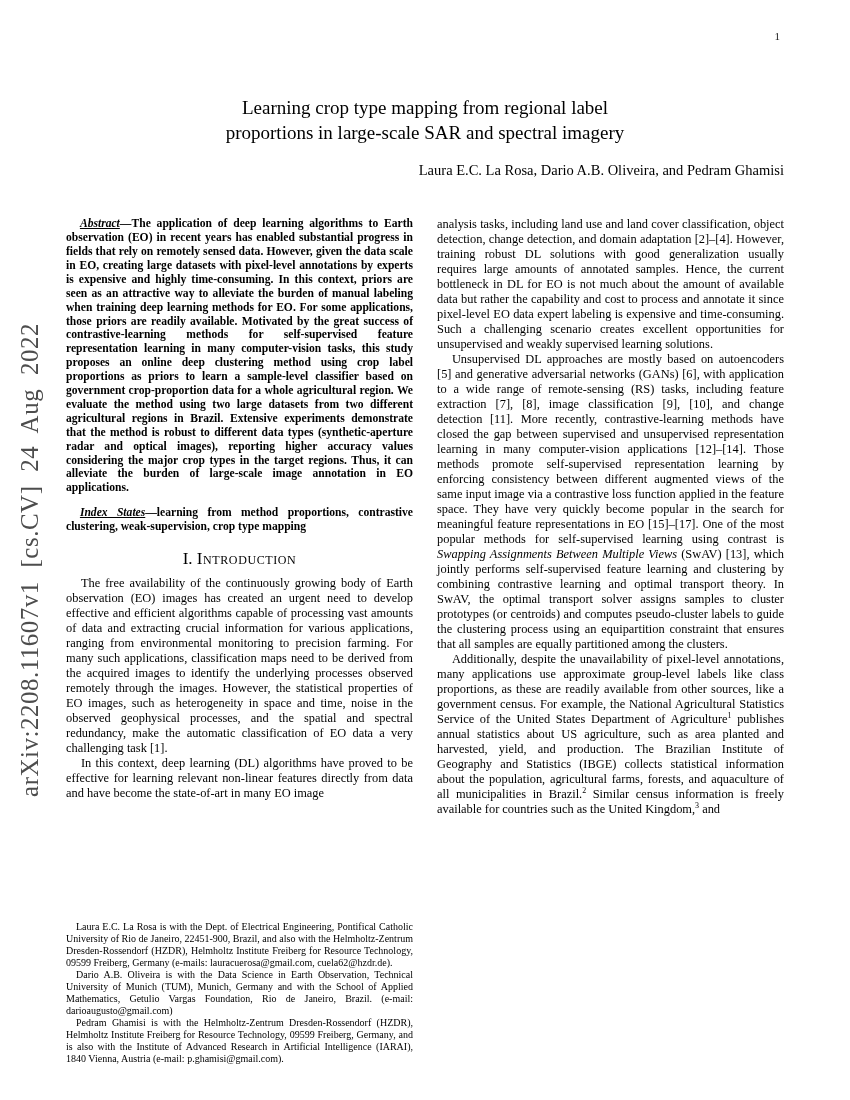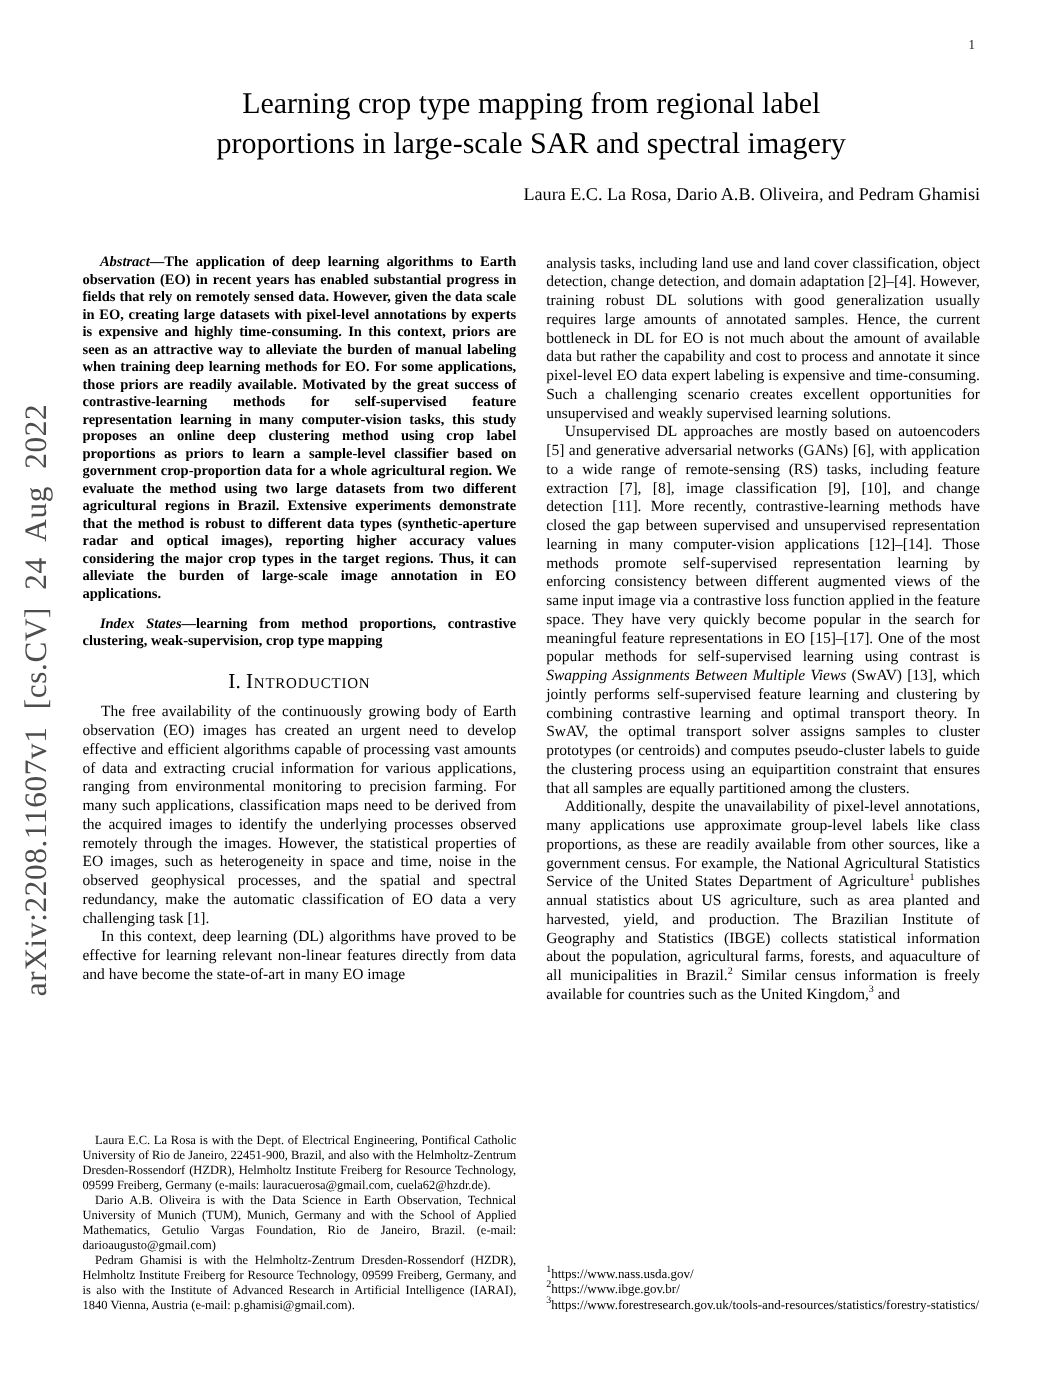--- a/index.html
+++ b/index.html
@@ -20,42 +20,42 @@
   }
   .arxiv-watermark {
     position: absolute; top: 560px; left: 30px;
     transform: translate(-50%, -50%) rotate(-90deg);
     white-space: nowrap;
     font-size: 25px; color: #4d4d4d;
     letter-spacing: 0.5px; word-spacing: 7px;
   }
   .title {
     text-align: center; font-weight: normal;
-    font-size: 24px; line-height: 1.32;
-    margin-top: 40px;
+    font-size: 19px; line-height: 1.32;
+    margin-top: 67px;
   }
   .authors {
     text-align: right; font-size: 14.5px; margin-top: 17px;
   }
   .columns {
     display: flex; gap: 24px; margin-top: 38px;
     height: 848px; overflow: hidden;
   }
   .col {
     flex: 1 1 0; min-width: 0;
     display: flex; flex-direction: column;
     font-size: 12.4px; line-height: 15px;
     text-align: justify;
   }
   .abstract, .index-terms {
     font-weight: bold; font-size: 11.6px; line-height: 13.9px;
     text-indent: 1.2em; text-align: justify;
   }
   .index-terms { margin-top: 11px; }
-  .lead-italic { font-style: italic; }
+  .lead-italic { font-style: italic; text-decoration: underline; }
   .section-heading {
     text-align: center; font-weight: normal; font-size: 17px;
     margin: 17px 0 10px 0; text-indent: 0;
   }
   .smallcaps { font-variant: small-caps; letter-spacing: 0.6px; }
   .body-par { text-indent: 1.2em; margin: 0; }
   .body-par.no-indent { text-indent: 0; }
   .body-par em { }
   sup { font-size: 8px; line-height: 0; vertical-align: super; }
   .author-notes {
@@ -112,21 +112,16 @@
 
     <div class="col">
       <p class="body-par no-indent">analysis tasks, including land use and land cover classification, object detection, change detection, and domain adaptation [2]–[4]. However, training robust DL solutions with good generalization usually requires large amounts of annotated samples. Hence, the current bottleneck in DL for EO is not much about the amount of available data but rather the capability and cost to process and annotate it since pixel-level EO data expert labeling is expensive and time-consuming. Such a challenging scenario creates excellent opportunities for unsupervised and weakly supervised learning solutions.</p>
       <p class="body-par">
         <span>Unsupervised DL approaches are mostly based on autoencoders [5] and generative adversarial networks (GANs) [6], with application to a wide range of remote-sensing (RS) tasks, including feature extraction [7], [8], image classification [9], [10], and change detection [11]. More recently, contrastive-learning methods have closed the gap between supervised and unsupervised representation learning in many computer-vision applications [12]–[14]. Those methods promote self-supervised representation learning by enforcing consistency between different augmented views of the same input image via a contrastive loss function applied in the feature space. They have very quickly become popular in the search for meaningful feature representations in EO [15]–[17]. One of the most popular methods for self-supervised learning using contrast is </span><em>Swapping Assignments Between Multiple Views</em><span> (SwAV) [13], which jointly performs self-supervised feature learning and clustering by combining contrastive learning and optimal transport theory. In SwAV, the optimal transport solver assigns samples to cluster prototypes (or centroids) and computes pseudo-cluster labels to guide the clustering process using an equipartition constraint that ensures that all samples are equally partitioned among the clusters.</span>
       </p>
       <p class="body-par">
         <span>Additionally, despite the unavailability of pixel-level annotations, many applications use approximate group-level labels like class proportions, as these are readily available from other sources, like a government census. For example, the National Agricultural Statistics Service of the United States Department of Agriculture</span><sup>1</sup><span> publishes annual statistics about US agriculture, such as area planted and harvested, yield, and production. The Brazilian Institute of Geography and Statistics (IBGE) collects statistical information about the population, agricultural farms, forests, and aquaculture of all municipalities in Brazil.</span><sup>2</sup><span> Similar census information is freely available for countries such as the United Kingdom,</span><sup>3</sup><span> and</span>
       </p>
 
-      <div class="footnotes">
-        <div class="footnote"><sup>1</sup><span>https://www.nass.usda.gov/</span></div>
-        <div class="footnote"><sup>2</sup><span>https://www.ibge.gov.br/</span></div>
-        <div class="footnote"><sup>3</sup><span>https://www.forestresearch.gov.uk/tools-and-resources/statistics/forestry-statistics/</span></div>
-      </div>
     </div>
 
   </div>
 </div>
 
 </body></html>

